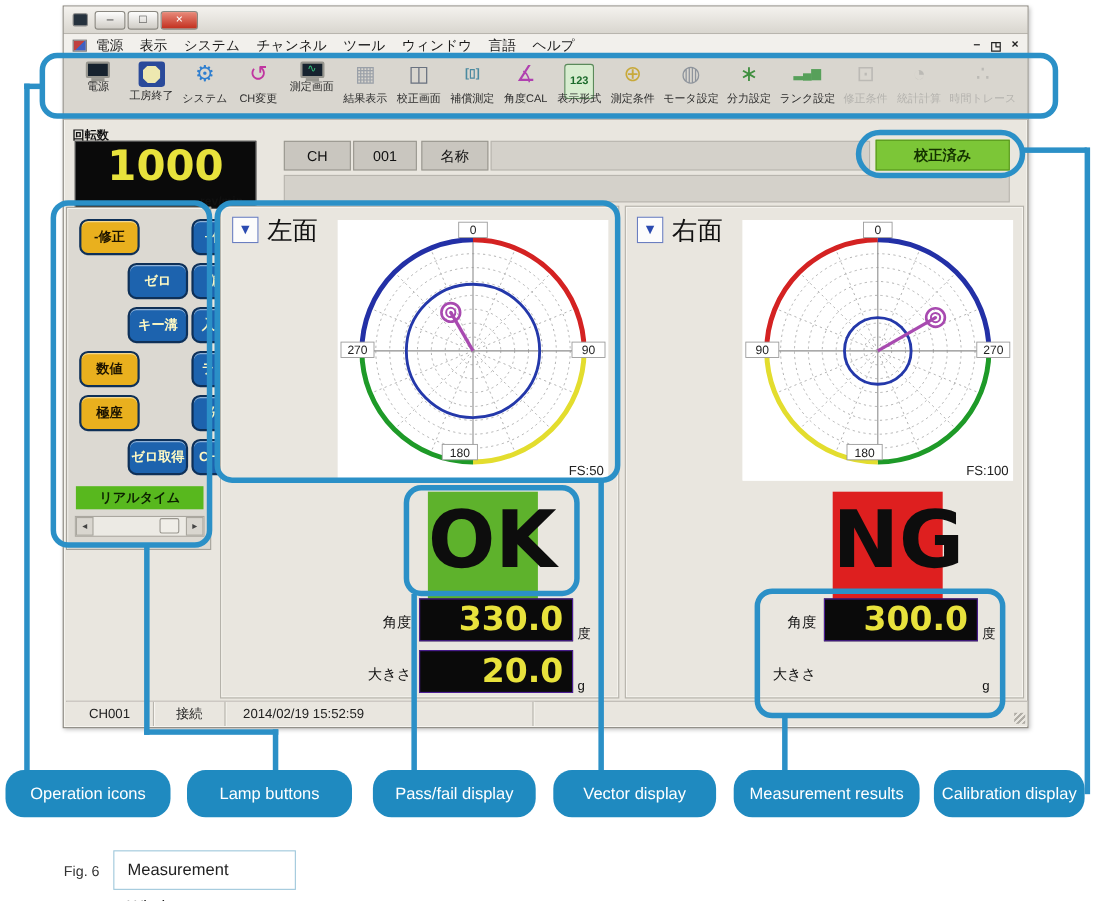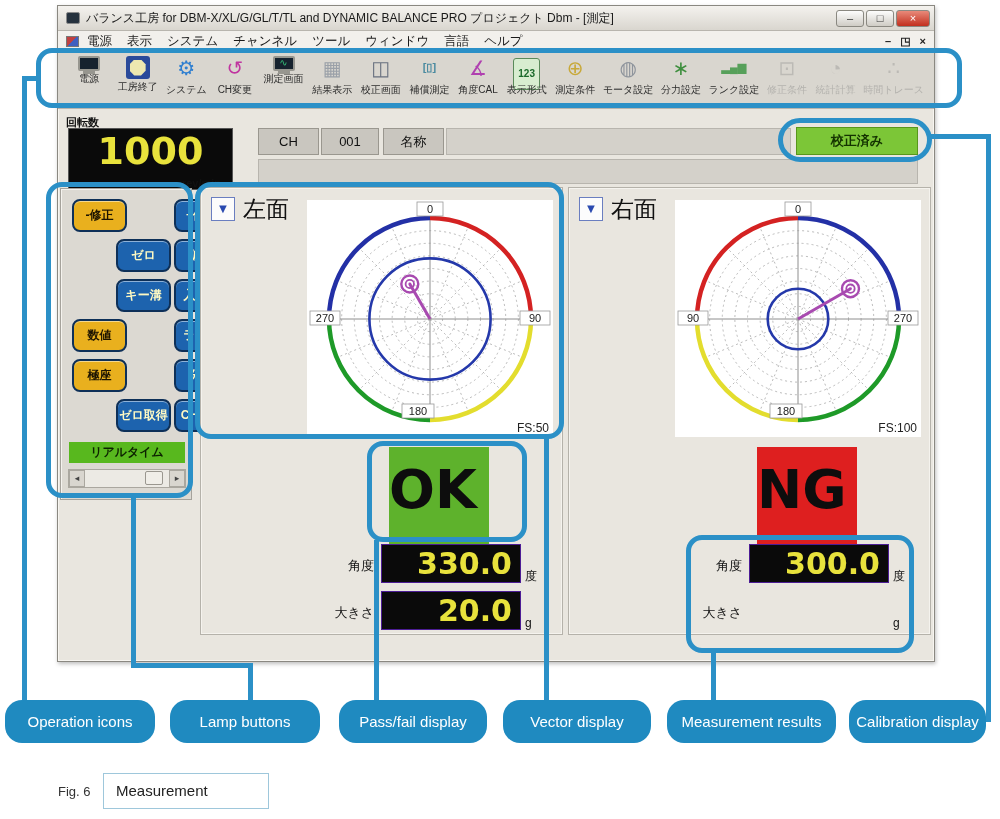--- a/index.html
+++ b/index.html
@@ -84,22 +84,22 @@
 
   
   .chart-panel { position:absolute; top:181px; width:363px; height:448px; background:#e9e6df;
                  border:1px solid #b5b2aa; box-shadow:0 0 0 1px #f5f3ee inset; }
   .chart-panel.left { left:142px; } .chart-panel.right { left:510px; }
   .hdr-face-icon { position:absolute; left:10px; top:9px; width:24px; height:24px; background:#fcfcfc;
                    border:1px solid #6a7ec0; color:#2a4ab0; font-size:13px; text-align:center;
                    line-height:22px; }
   .hdr-face-title { position:absolute; left:42px; top:6px; font-size:23px; font-weight:normal; color:#111; }
   .plot { position:absolute; left:106px; top:12px; width:246px; height:237px; background:#ffffff; }
-  .passfail { position:absolute; left:188px; top:259px; width:100px; height:112px; font-size:54px;
-              font-weight:bold; color:#0d0d0d; text-align:left; line-height:86px;
+  .passfail { position:absolute; left:188px; top:259px; width:100px; height:112px; font-size:72px;
+              font-weight:bold; color:#0d0d0d; text-align:center; line-height:86px;
               font-family:"DejaVu Sans", sans-serif; }
   .passfail.ok { background:#5eb22c; } .passfail.ng { background:#de1f1f; }
   .meas-label { position:absolute; width:60px; text-align:right; font-size:13px; color:#111; }
   .meas-box { position:absolute; left:180px; width:140px; height:39px; background:#0a0a0a;
               border:1px solid #4c1d95; color:#e8e23c; font-size:30px; font-weight:bold; text-align:right;
               padding-right:8px; line-height:37px; font-family:"DejaVu Sans", sans-serif; }
   .meas-unit { position:absolute; left:324px; font-size:12px; color:#111; }
 
   
   .statusbar { position:absolute; left:2px; top:631px; width:874px; height:23px; background:#e9e6df;
@@ -122,21 +122,20 @@
 </style>
 </head>
 <body>
 
 <div class="page">
 
   <div class="window">
 
     <div class="titlebar">
       <span class="app-icon"></span>
-      <span class="title-text">バランス工房 for DBM-X/XL/G/GL/T/TL and DYNAMIC BALANCE PRO  プロジェクト Dbm - [測定]</span>
       <span class="win-controls">
         <span class="win-btn">–</span>
         <span class="win-btn">□</span>
         <span class="win-btn close">×</span>
       </span>
     </div>
 
     <div class="menubar">
       <span class="mdi-child-icon"></span>
       <span id="menu-items" style="display:flex;">
@@ -367,20 +366,26 @@
           <text x="242" y="232" text-anchor="end" font-size="12" fill="#222" font-family="Liberation Sans, sans-serif">FS:100</text>
         </svg>
       <div class="passfail ng" id="passfail-right">NG</div>
       <div class="meas-label" style="left:113px;top:369px;">角度</div>
       <div class="meas-box" style="top:356px;">300.0</div>
       <div class="meas-unit" style="top:380px;">度</div>
       <div class="meas-label" style="left:113px;top:416px;">大きさ</div>
       <div class="meas-unit" style="top:428px;">g</div>
     </div>
 
+    <div class="statusbar">
+      <span class="sb-cell" style="left:0;width:80px;">CH001</span>
+      <span class="sb-cell" style="left:80px;width:65px;">接続</span>
+      <span class="sb-cell" style="left:145px;width:280px;text-align:left;padding-left:16px;">2014/02/19 15:52:59</span>
+      <span class="sb-grip"></span>
+    </div>
   </div>
 
   <div class="callout" style="left:36px;top:48px;width:926px;height:60px;"></div>
   <div class="callout" style="left:46px;top:182px;width:147px;height:316px;"></div>
   <div class="callout" style="left:195px;top:182px;width:369px;height:257px;"></div>
   <div class="callout" style="left:367px;top:441px;width:160px;height:101px;"></div>
   <div class="callout" style="left:686px;top:535px;width:228px;height:118px;"></div>
   <div class="callout" style="left:778px;top:118px;width:154px;height:44px;border-radius:22px;"></div>
 
   <div class="ann-line" style="left:22px;top:76px;width:18px;height:5px;"></div>

